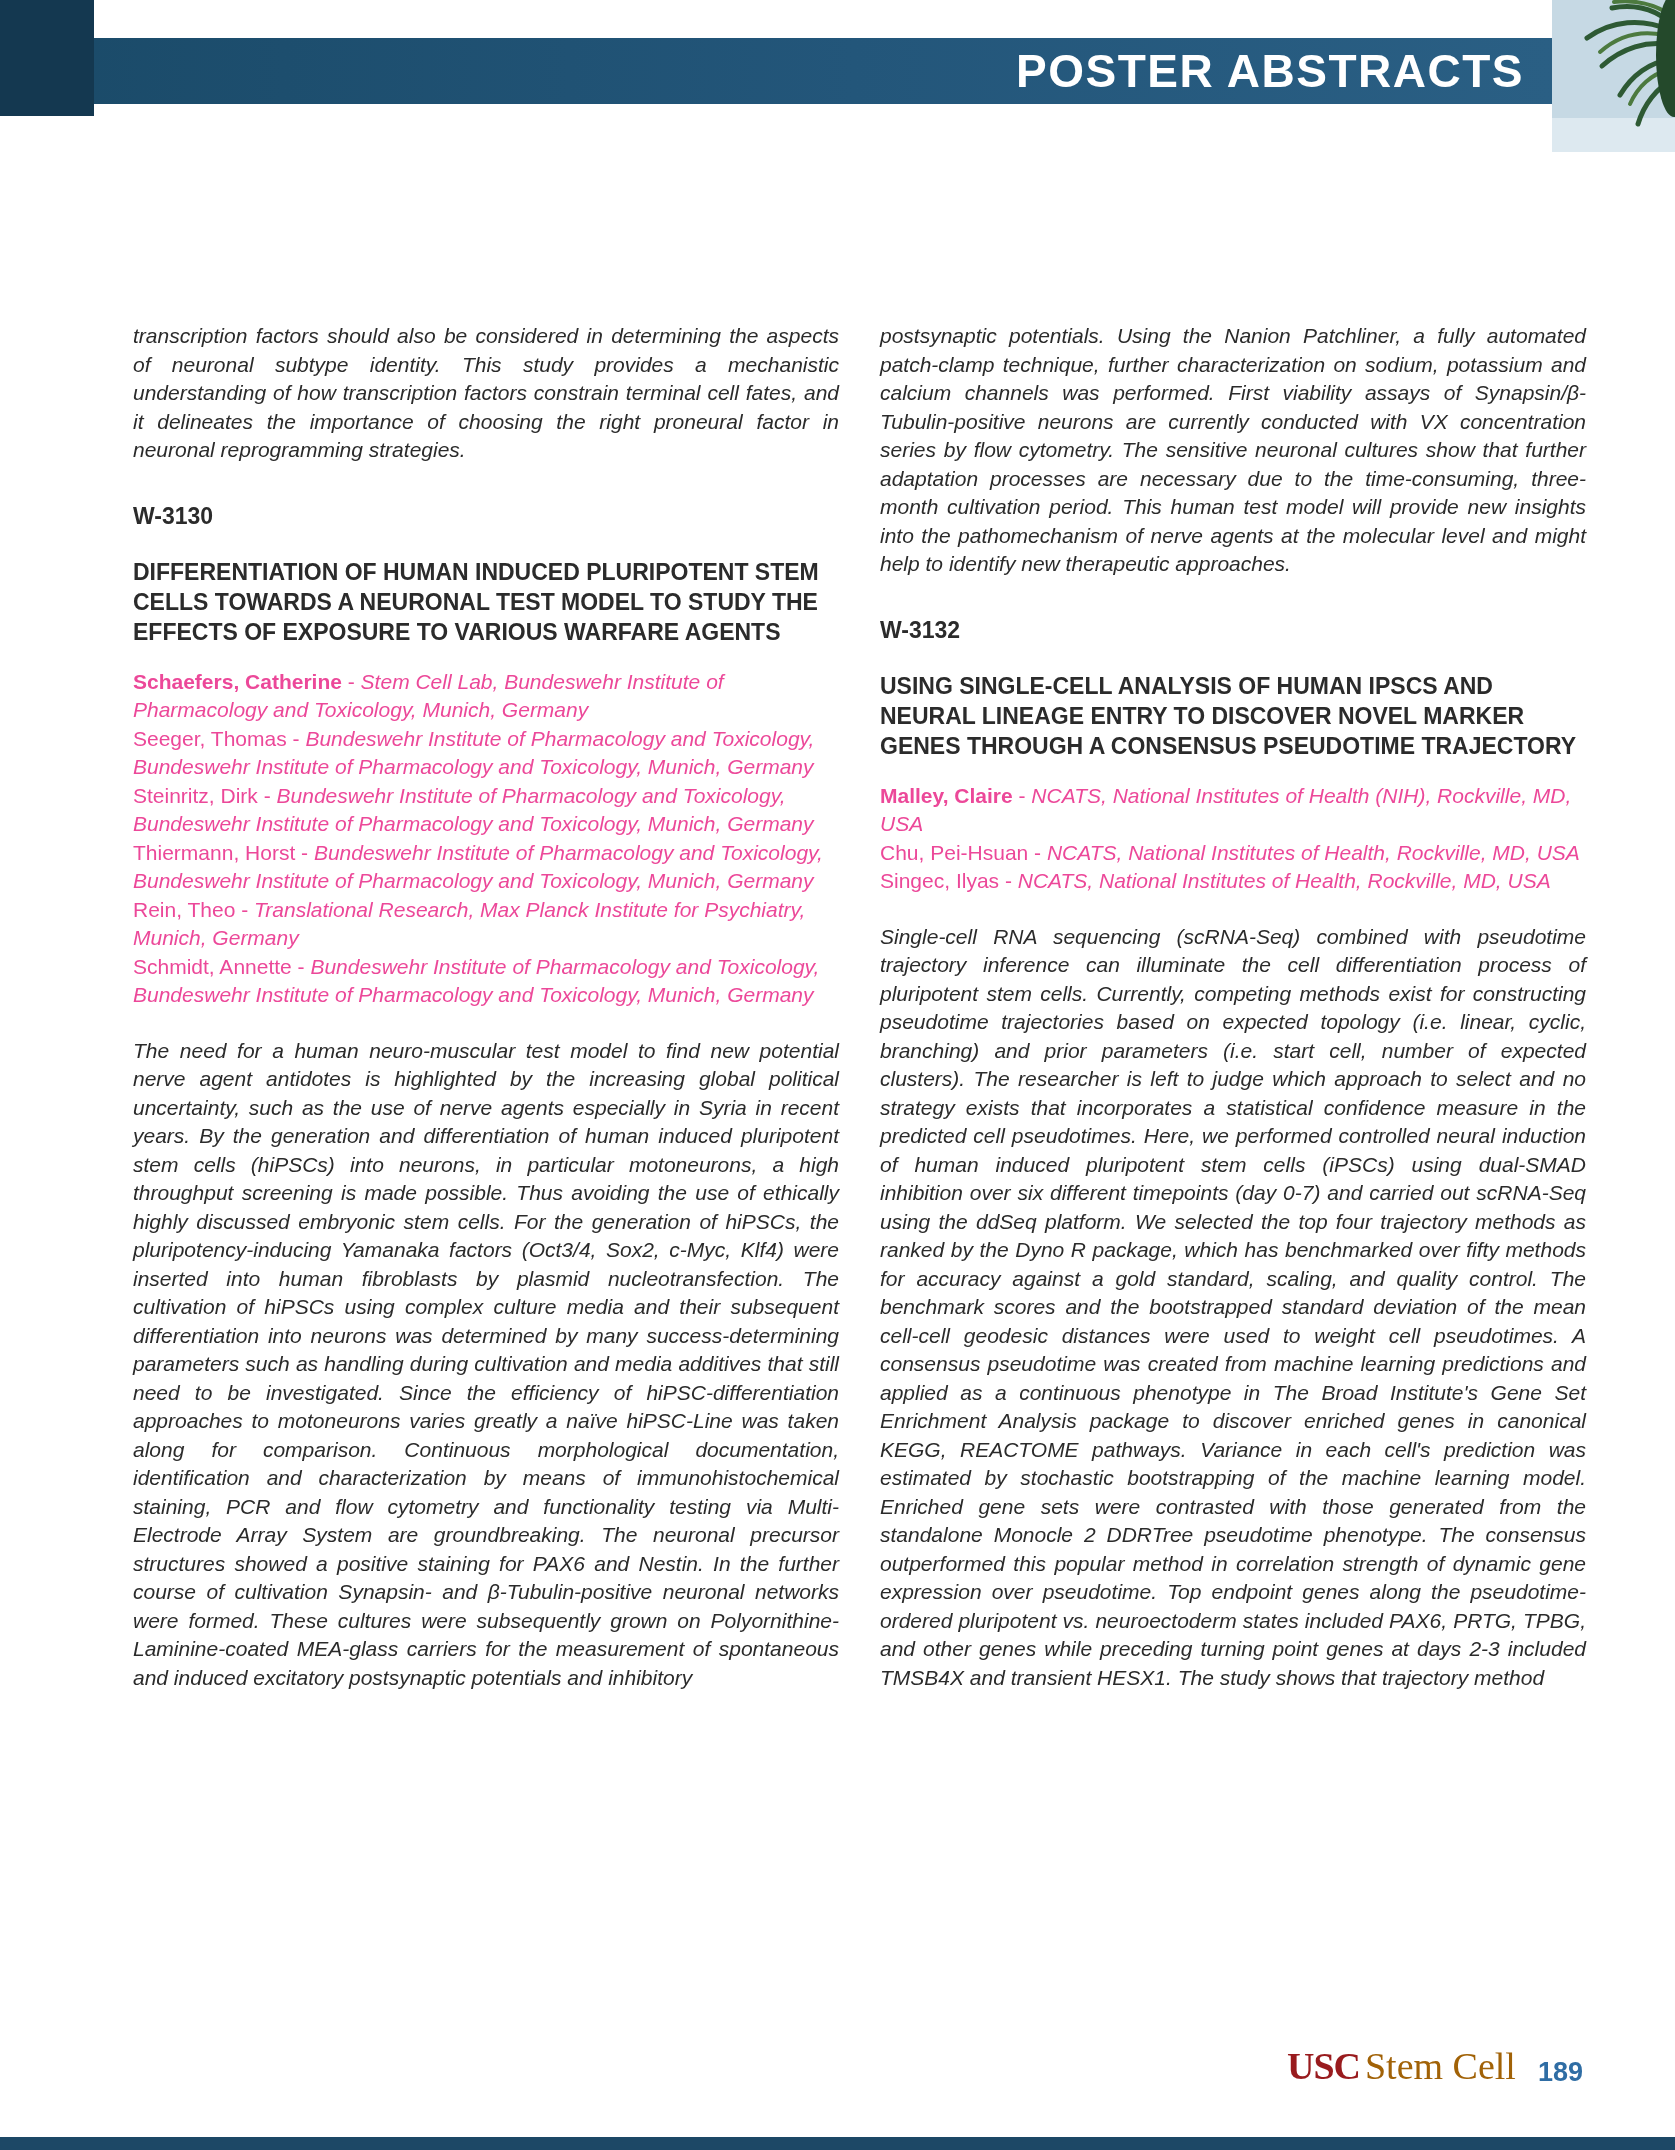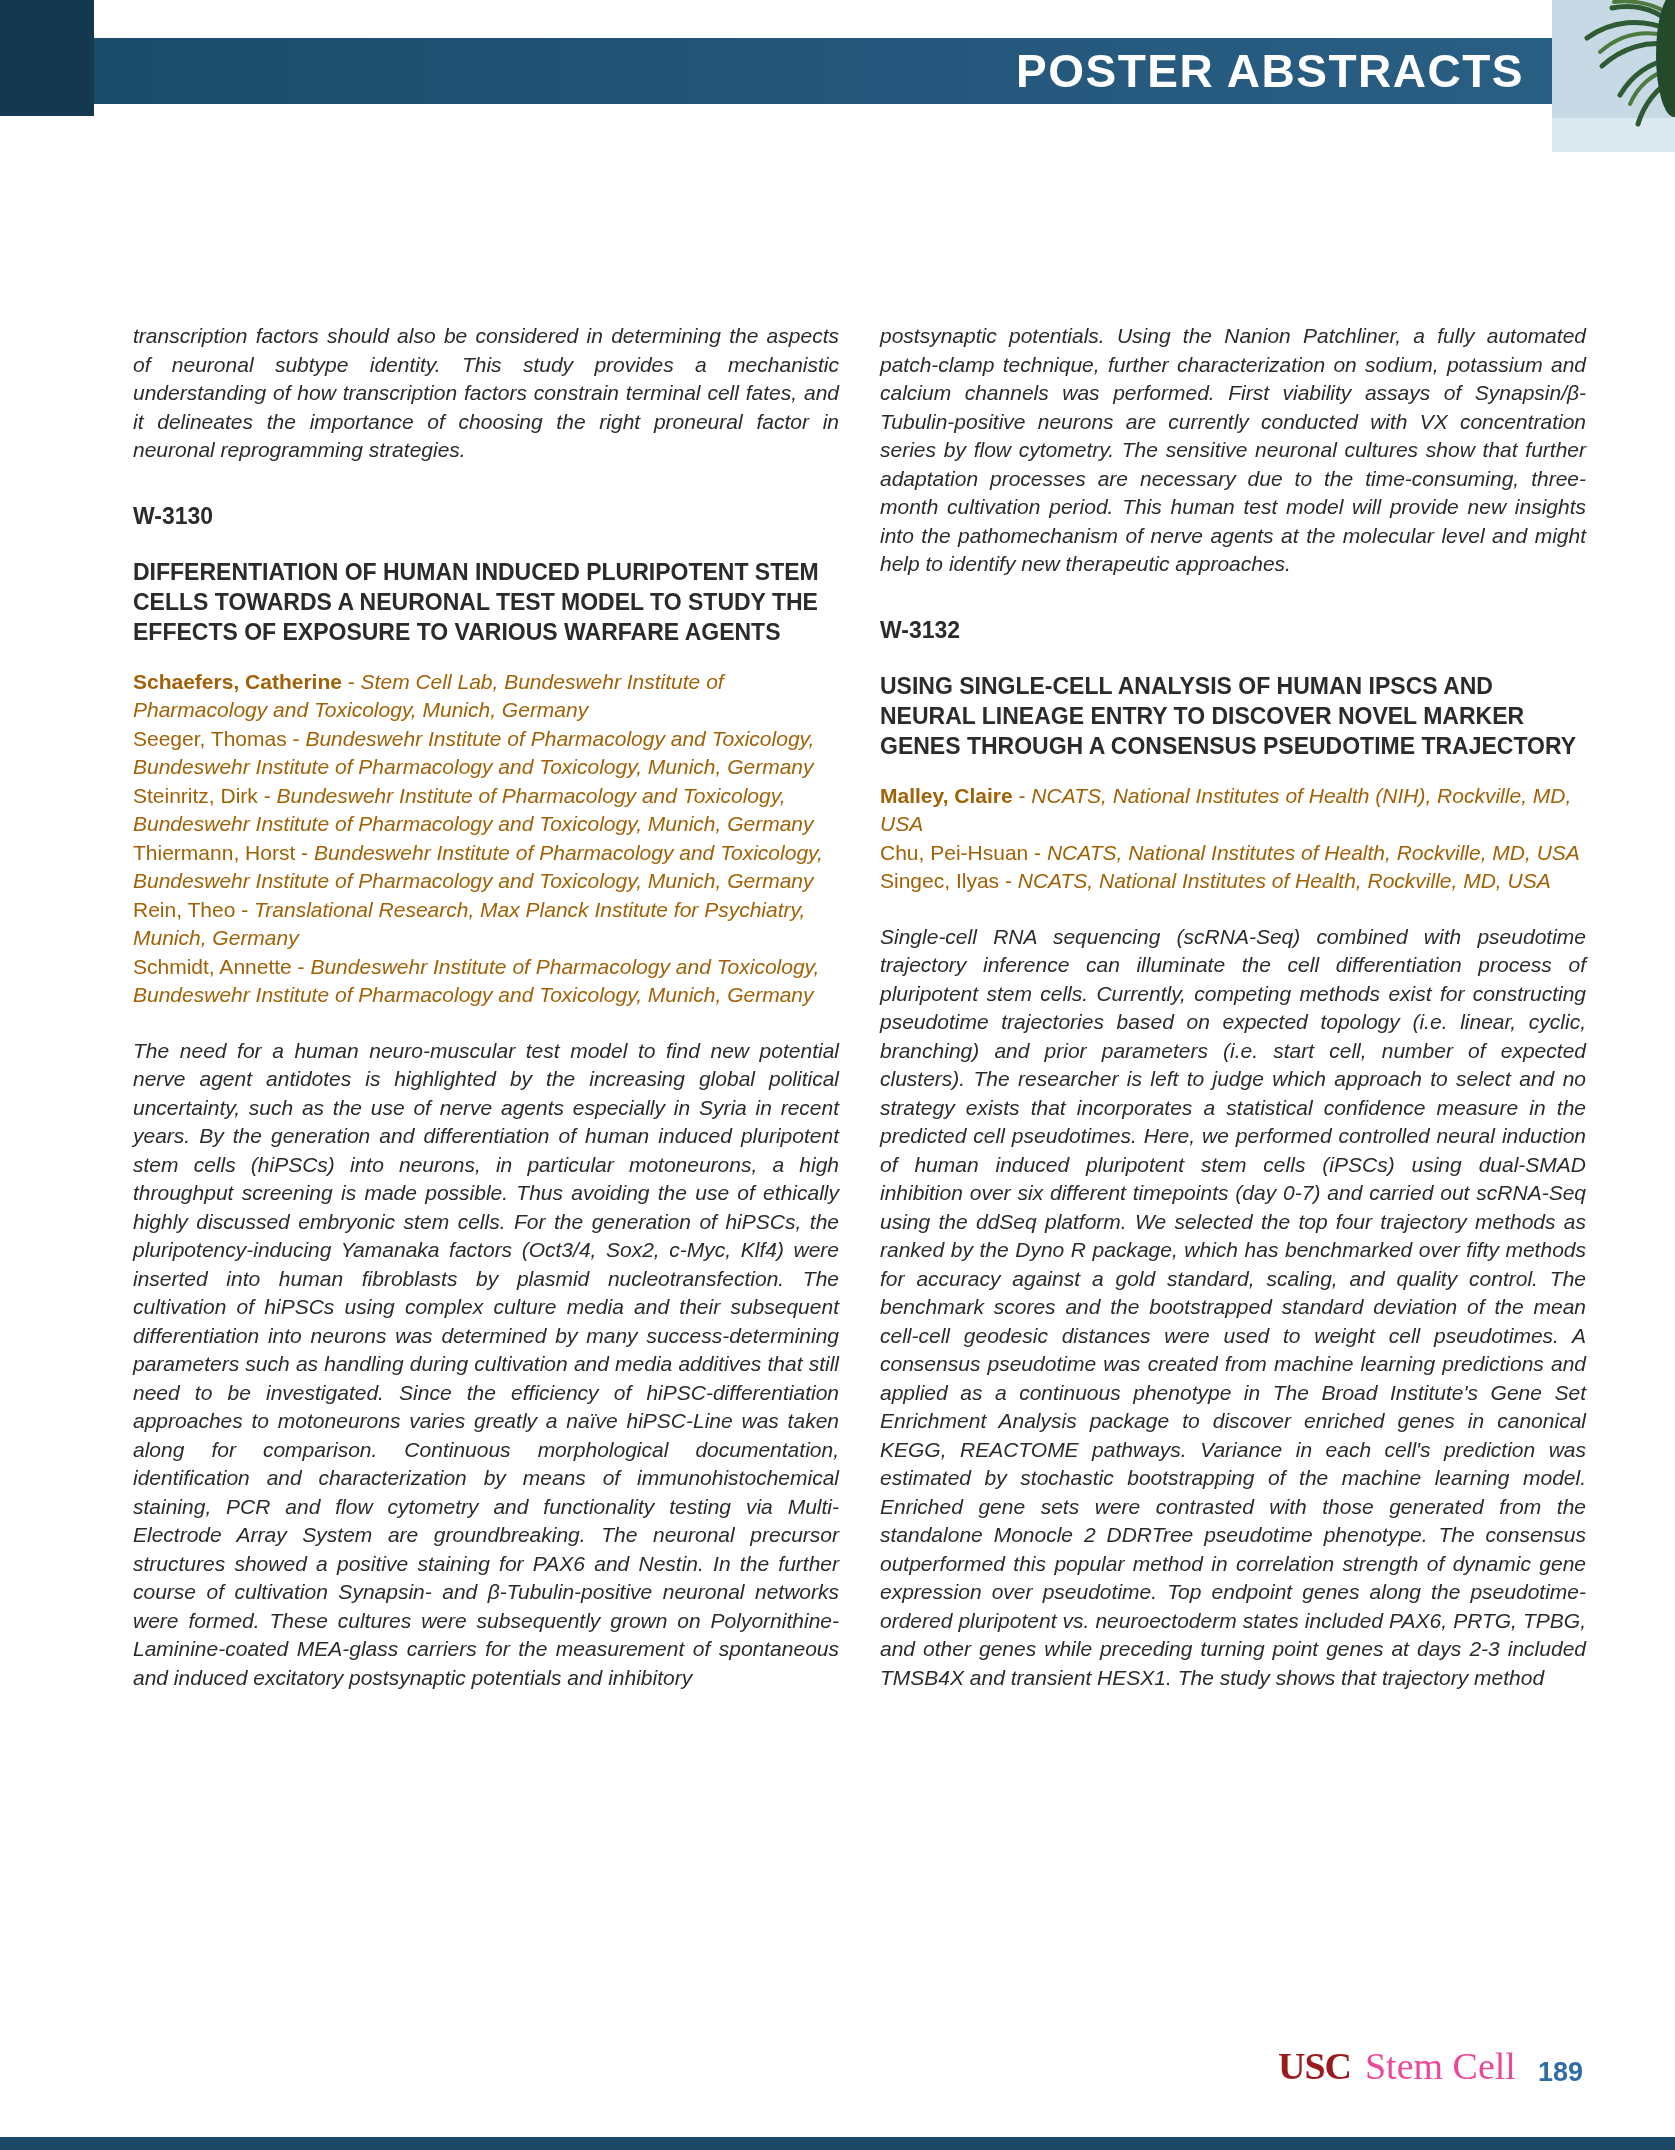--- a/index.html
+++ b/index.html
@@ -47,38 +47,38 @@
   }
   .code {
     font-size: 23px; font-weight: bold;
     margin: 38px 0 27px 0; color: #2b2b2b;
   }
   .title {
     font-size: 23px; font-weight: bold; line-height: 30px;
     margin: 0 0 21px 0; color: #2b2b2b;
   }
   .authors { margin: 0 0 27px 0; }
-  .author { font-size: 21px; line-height: 28.5px; margin: 0; color: #a16207; }
+  .author { font-size: 21px; line-height: 28.5px; margin: 0; color: #ec4899; }
   .a-name { font-style: normal; }
   .a-name.lead { font-weight: bold; }
   .a-sep { font-style: normal; }
   .a-affil { font-style: italic; }
 
   .footer {
     position: absolute; right: 92px; bottom: 62px;
     display: flex; align-items: flex-end;
   }
   .usc {
     font-family: "Liberation Serif", serif;
     font-weight: bold; color: #991b1e; font-size: 38px;
     letter-spacing: -1px;
   }
   .stemcell {
     font-family: "Liberation Serif", serif;
-    color: #ec4899; font-size: 38px; margin-left: 14px;
+    color: #a16207; font-size: 38px; margin-left: 5px;
   }
   .pagenum {
     font-size: 27px; font-weight: bold; color: #2f6da4;
     margin-left: 22px;
   }
   .bottom-bar {
     position: absolute; left: 0; bottom: 0;
     width: 100%; height: 13px;
     background: #1d4866;
   }

